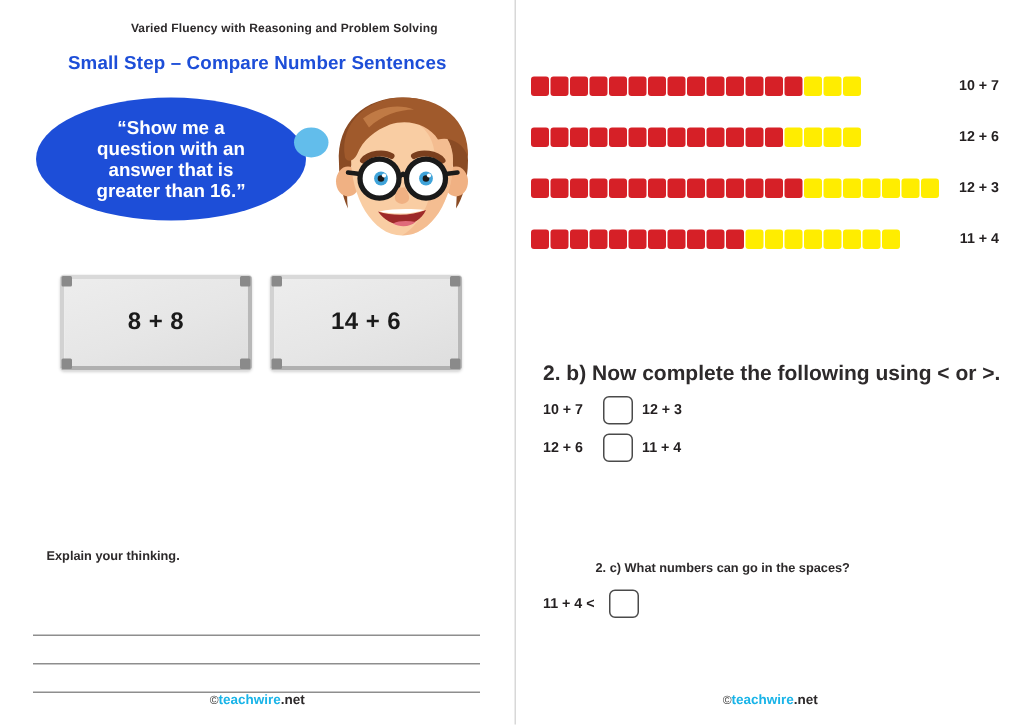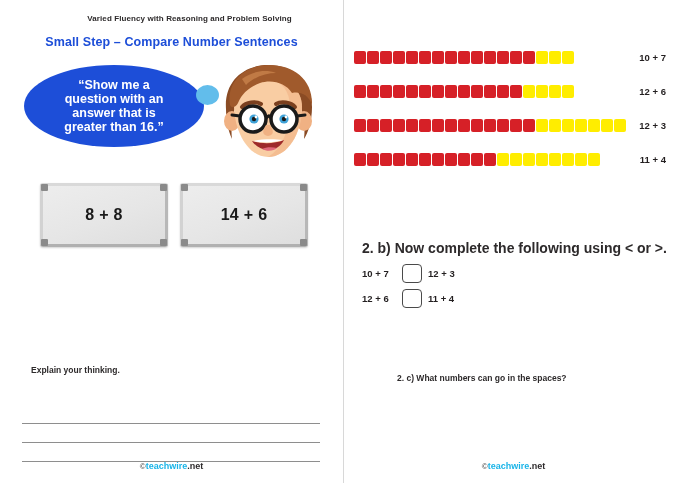--- a/index.html
+++ b/index.html
@@ -503,19 +503,23 @@
       </div>
       <div class="cmp-row">
         <span class="lhs">12 + 6</span>
         <span class="blank-box"></span>
         <span class="rhs">11 + 4</span>
       </div>
     </div>
 
     <div class="q2c">2. c) What numbers can go in the spaces?</div>
     <div class="space-list">
+      <div class="space-row">
+        <span class="lhs">11 + 4 &lt;</span>
+        <span class="blank-box"></span>
+      </div>
     </div>
 
     <div class="footer">
       <span class="c">©</span><span class="tw">teachwire</span><span class="net">.net</span>
     </div>
   </div>
 </div>
 
 </body></html>

